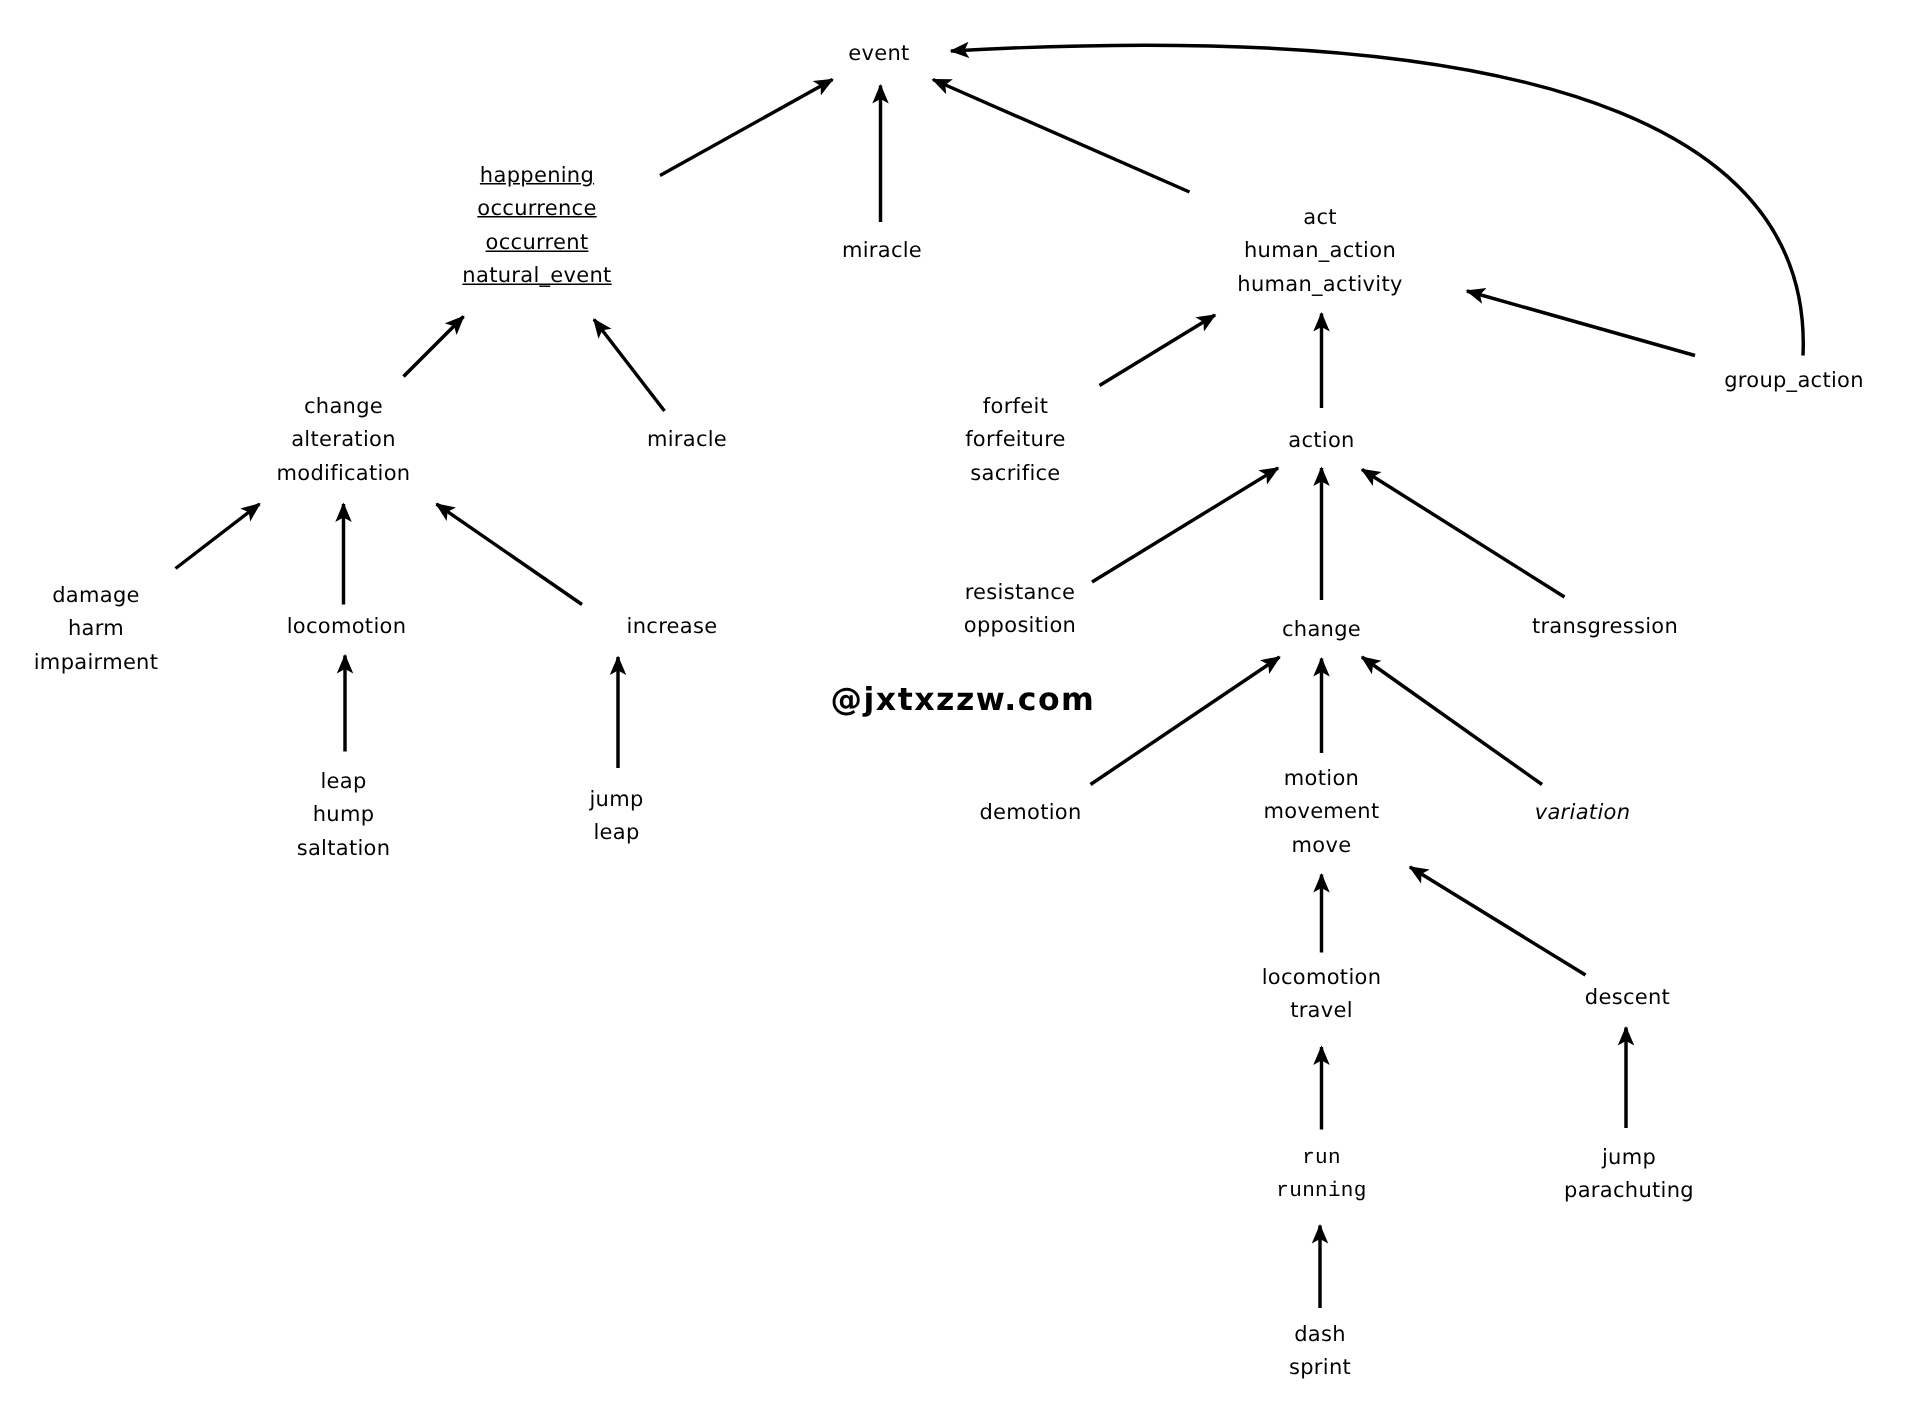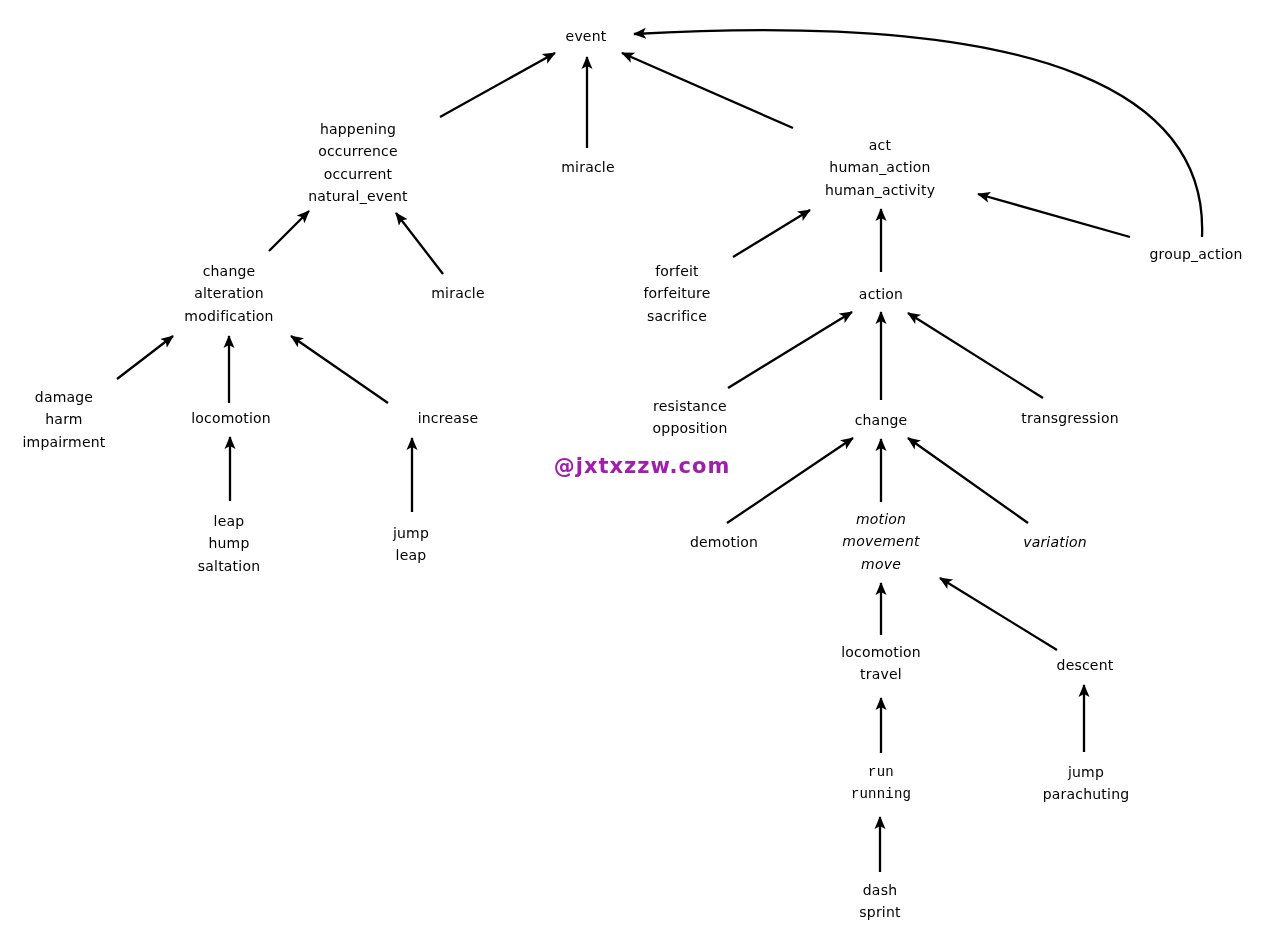--- a/index.html
+++ b/index.html
@@ -76,21 +76,21 @@
       <path d="M 881,635 L 881,583" class="edge" marker-end="url(#arrow)"></path>
       <path d="M 1057,650 L 940,578" class="edge" marker-end="url(#arrow)"></path>
       <path d="M 881,753 L 881,698" class="edge" marker-end="url(#arrow)"></path>
       <path d="M 1084,752 L 1084,685" class="edge" marker-end="url(#arrow)"></path>
       <path d="M 880,872 L 880,817" class="edge" marker-end="url(#arrow)"></path>
     </g>
 </svg>
 
 <div id="nodes">
     <div class="node" style="left: 586px; top: 25px;">event</div>
-    <div class="node" style="left: 358px; top: 118px;">happening
+    <div class="node" style="left: 358px; top: 106px; text-decoration: underline;">happening
 occurrence
 occurrent
 natural_event</div>
     <div class="node" style="left: 588px; top: 156px;">miracle</div>
     <div class="node" style="left: 880px; top: 134px;">act
 human_action
 human_activity</div>
     <div class="node" style="left: 1196px; top: 243px;">group_action</div>
     <div class="node" style="left: 229px; top: 260px;">change
 alteration
@@ -98,38 +98,38 @@
     <div class="node" style="left: 458px; top: 282px;">miracle</div>
     <div class="node" style="left: 677px; top: 260px;">forfeit
 forfeiture
 sacrifice</div>
     <div class="node" style="left: 881px; top: 283px;">action</div>
     <div class="node" style="left: 64px; top: 386px;">damage
 harm
 impairment</div>
     <div class="node" style="left: 231px; top: 407px;">locomotion</div>
     <div class="node" style="left: 412px; top: 407px; margin-left: 36px;">increase</div>
-    <div class="node" style="left: 680px; top: 395px; margin-left: 10px;">resistance
+    <div class="node" style="left: 680px; top: 384px;">resistance
 opposition</div>
     <div class="node" style="left: 881px; top: 409px;">change</div>
     <div class="node" style="left: 1070px; top: 407px;">transgression</div>
     <div class="node" style="left: 229px; top: 510px;">leap
 hump
 saltation</div>
     <div class="node" style="left: 411px; top: 522px;">jump
 leap</div>
-    <div class="node" style="left: 724px; top: 531px; text-align: right;">demotion</div>
-    <div class="node" style="left: 881px; top: 508px; font-style: italic;">motion
+    <div class="node" style="left: 687px; top: 531px; text-align: right;">demotion</div>
+    <div class="node" style="left: 881px; top: 508px;">motion
 movement
 move</div>
     <div class="node" style="left: 1055px; top: 531px; font-style: italic;">variation</div>
     <div class="node" style="left: 881px; top: 641px;">locomotion
 travel</div>
     <div class="node" style="left: 1085px; top: 654px;">descent</div>
     <div class="node" style="left: 881px; top: 761px; font-family: Liberation Mono, monospace;">run
 running</div>
     <div class="node" style="left: 1086px; top: 761px;">jump
 parachuting</div>
     <div class="node" style="left: 880px; top: 879px;">dash
 sprint</div>
   </div>
 
-<div class="watermark" style="left: 642px; top: 454px; color: #a21caf;">@jxtxzzw.com</div>
+<div class="watermark" style="left: 642px; top: 454px; color: #000000;">@jxtxzzw.com</div>
 
 </body></html>

